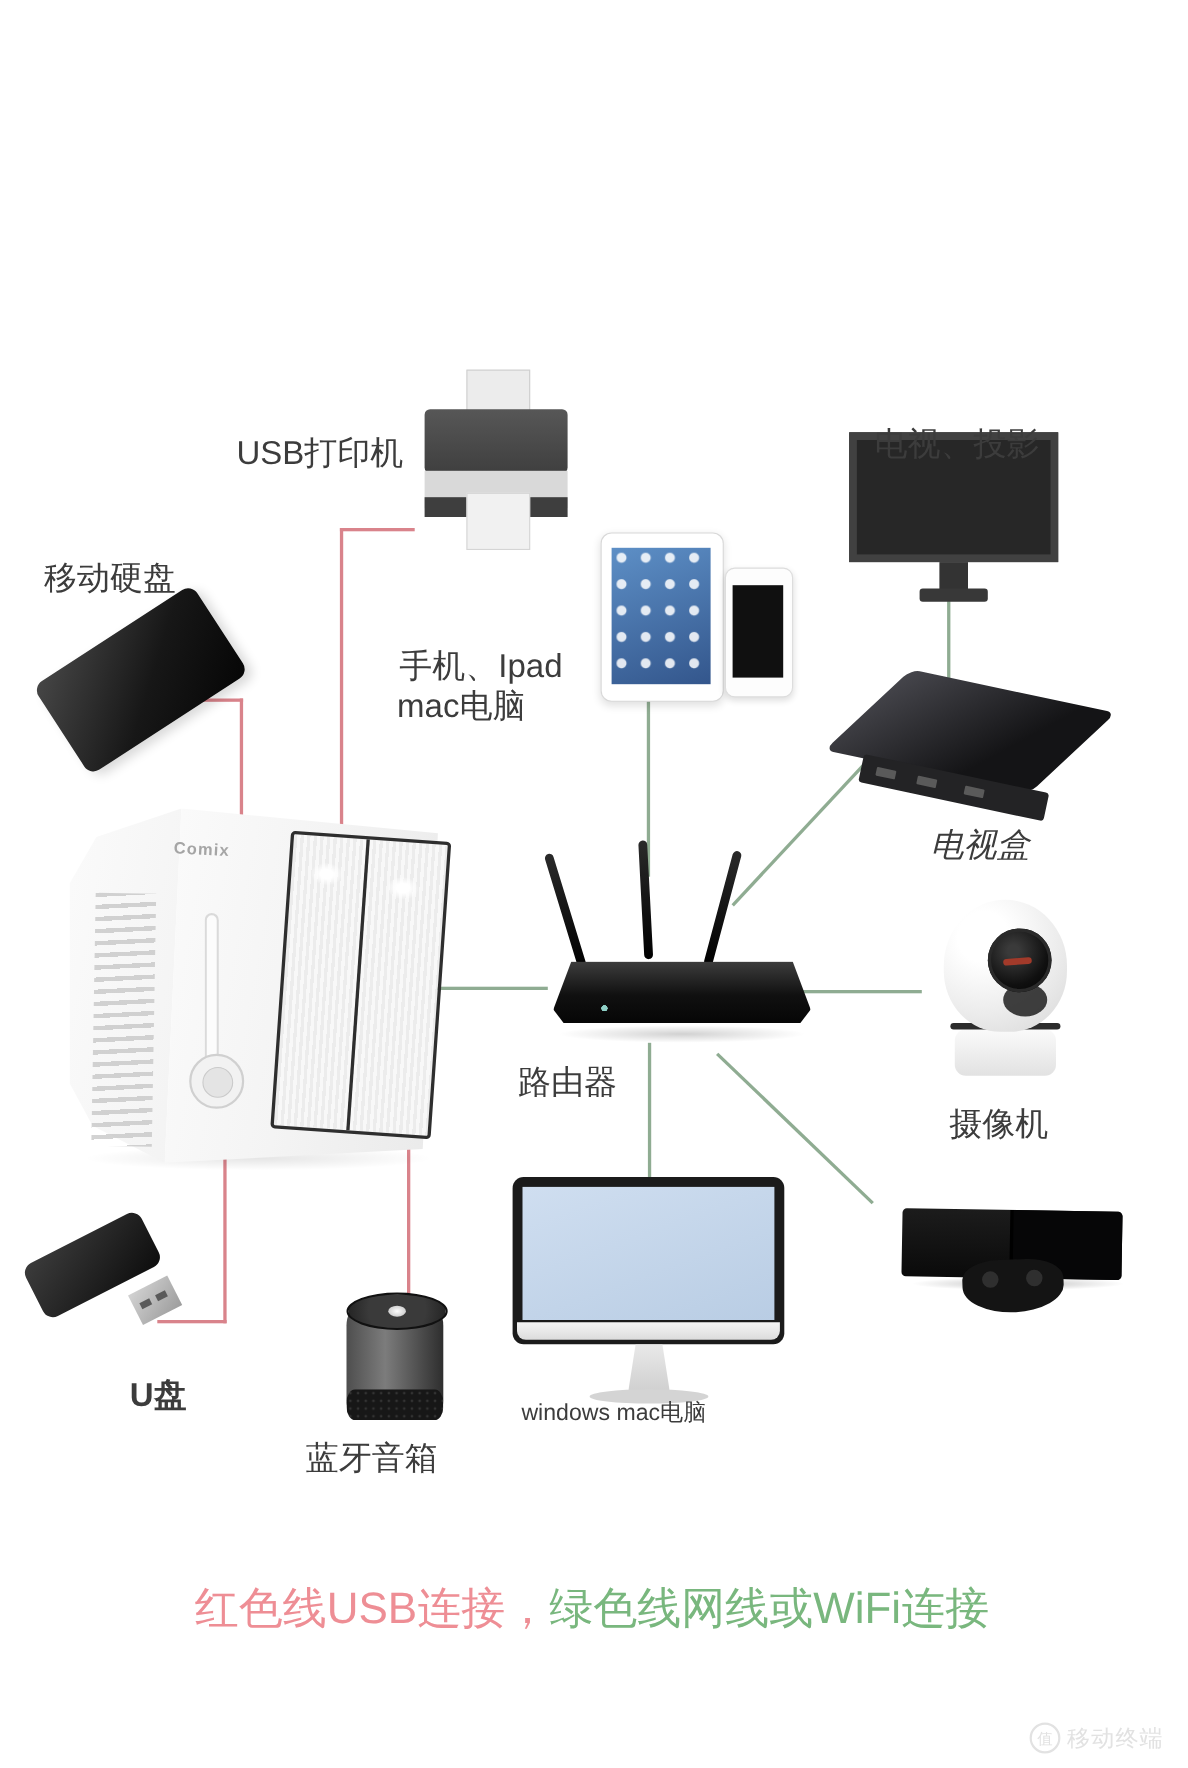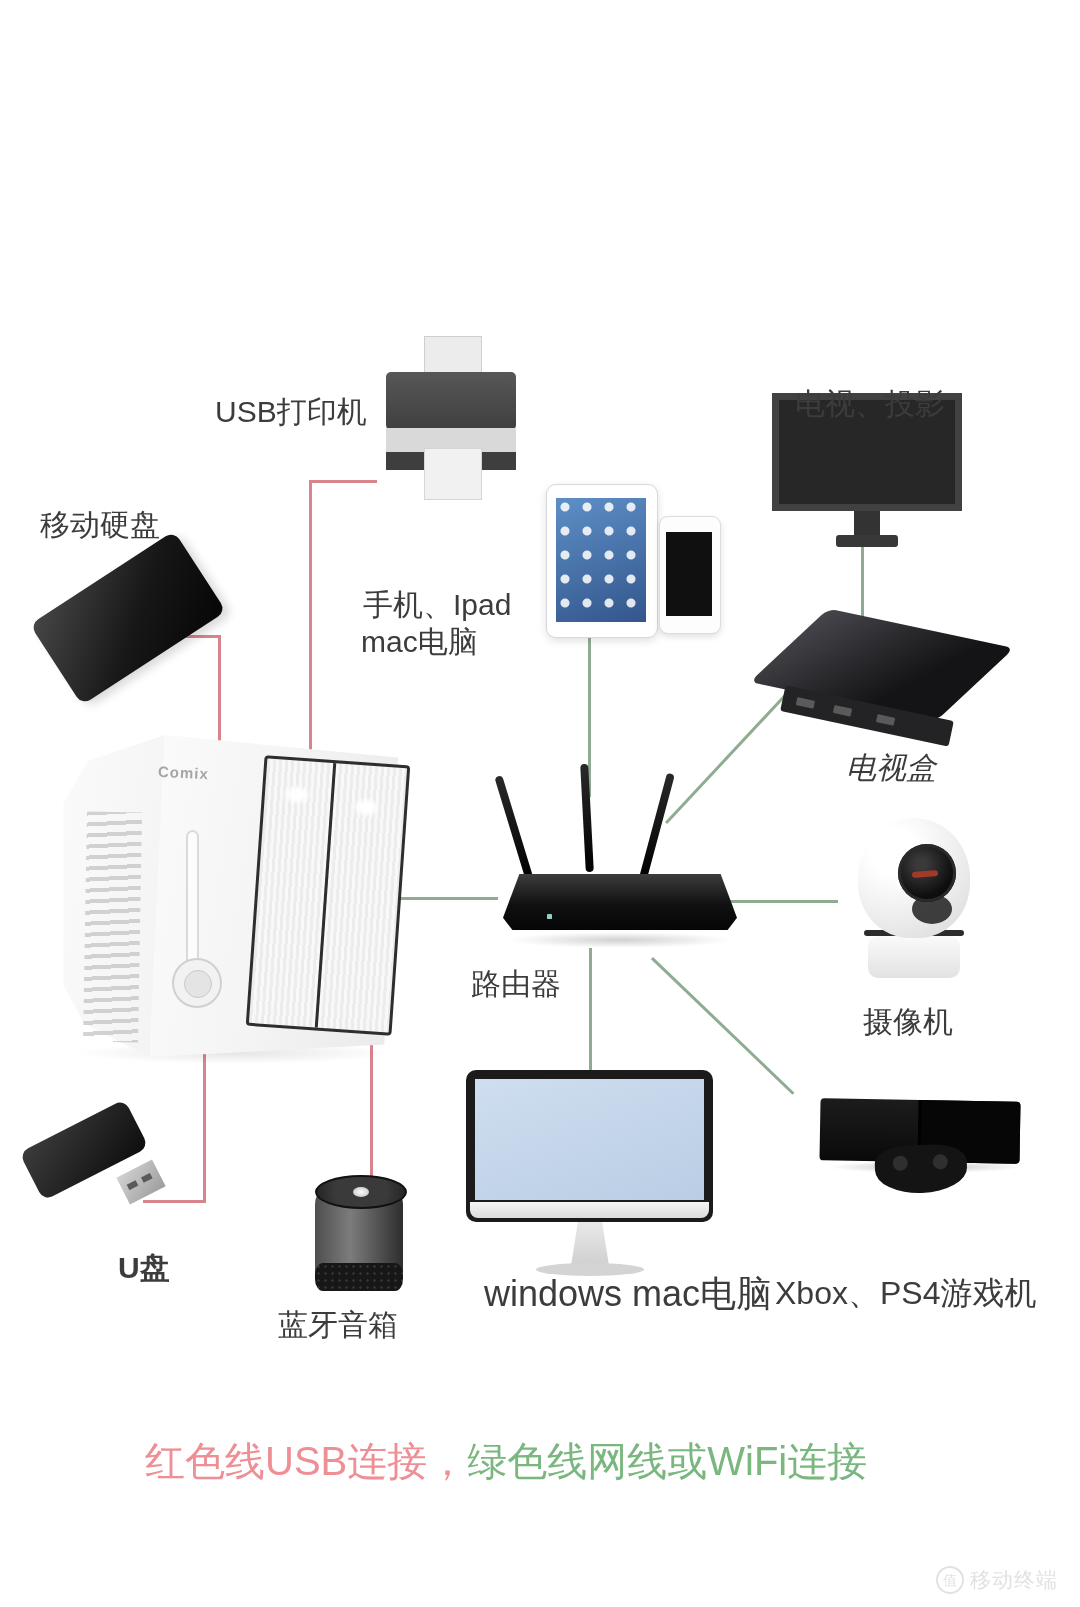--- a/index.html
+++ b/index.html
@@ -5,21 +5,21 @@
   html,body{margin:0;padding:0;background:#ffffff;}
   body{width:1080px;height:1607px;position:relative;overflow:hidden;
        font-family:"Liberation Sans","DejaVu Sans",sans-serif;color:#3a3a3a;}
   
   .title{position:absolute;top:126px;left:0;width:1080px;text-align:center;
          font-size:70px;font-weight:600;color:#2d2d2d;letter-spacing:2px;z-index:4;}
   .lbl{position:absolute;font-size:30px;font-weight:500;color:#3c3c3c;
        white-space:nowrap;z-index:4;}
   .legend{position:absolute;left:145px;top:1434px;font-size:40px;font-weight:500;
           white-space:nowrap;z-index:4;}
-  .legend .usb{color:var(--legend-usb,#ee8e95);}
+  .legend .usb{color:var(--legend-usb,#ee8e95);margin-left:32px;}
   .legend .net{color:var(--legend-network,#79b77e);}
   .watermark{position:absolute;left:936px;top:1566px;display:flex;align-items:center;
              gap:6px;color:#e2e2e2;z-index:4;}
   .watermark .badge{width:24px;height:24px;border:2px solid #e2e2e2;border-radius:50%;
              font-size:14px;line-height:24px;text-align:center;}
   .watermark .wtext{font-size:21px;letter-spacing:1px;}
   
   .line{position:absolute;z-index:1;}
   .line.usb{background:var(--usb-line,#d9838b);}
   .line.net{background:var(--network-line,#8fac92);}
@@ -281,22 +281,21 @@
   <div class="lbl" style="left:215px;top:392px;">USB打印机</div>
   <div class="lbl" style="left:795px;top:340px;margin-top:44px;">电视、投影</div>
   <div class="lbl" style="left:40px;top:505px;">移动硬盘</div>
   <div class="lbl" style="left:363px;top:585px;">手机、Ipad</div>
   <div class="lbl" style="left:361px;top:622px;">mac电脑</div>
   <div class="lbl" style="left:846px;top:748px;font-style:italic;">电视盒</div>
   <div class="lbl" style="left:471px;top:964px;">路由器</div>
   <div class="lbl" style="left:863px;top:1002px;">摄像机</div>
   <div class="lbl" style="left:118px;top:1248px;font-weight:bold;">U盘</div>
   <div class="lbl" style="left:278px;top:1305px;">蓝牙音箱</div>
-  <div class="lbl" style="left:484px;top:1270px;font-size:36px;">windows mac电脑</div>
-  <div class="lbl" style="left:775px;top:1272px;font-size:32px;">Xbox、PS4游戏机</div>
+  <div class="lbl" style="left:474px;top:1270px;font-size:21px;">windows mac电脑</div>
 
   <div class="legend"><span class="usb">红色线USB连接，</span><span class="net">绿色线网线或WiFi连接</span></div>
 
   <div class="watermark">
     <span class="badge">值</span>
     <span class="wtext">移动终端</span>
   </div>
 
 </div>
 

